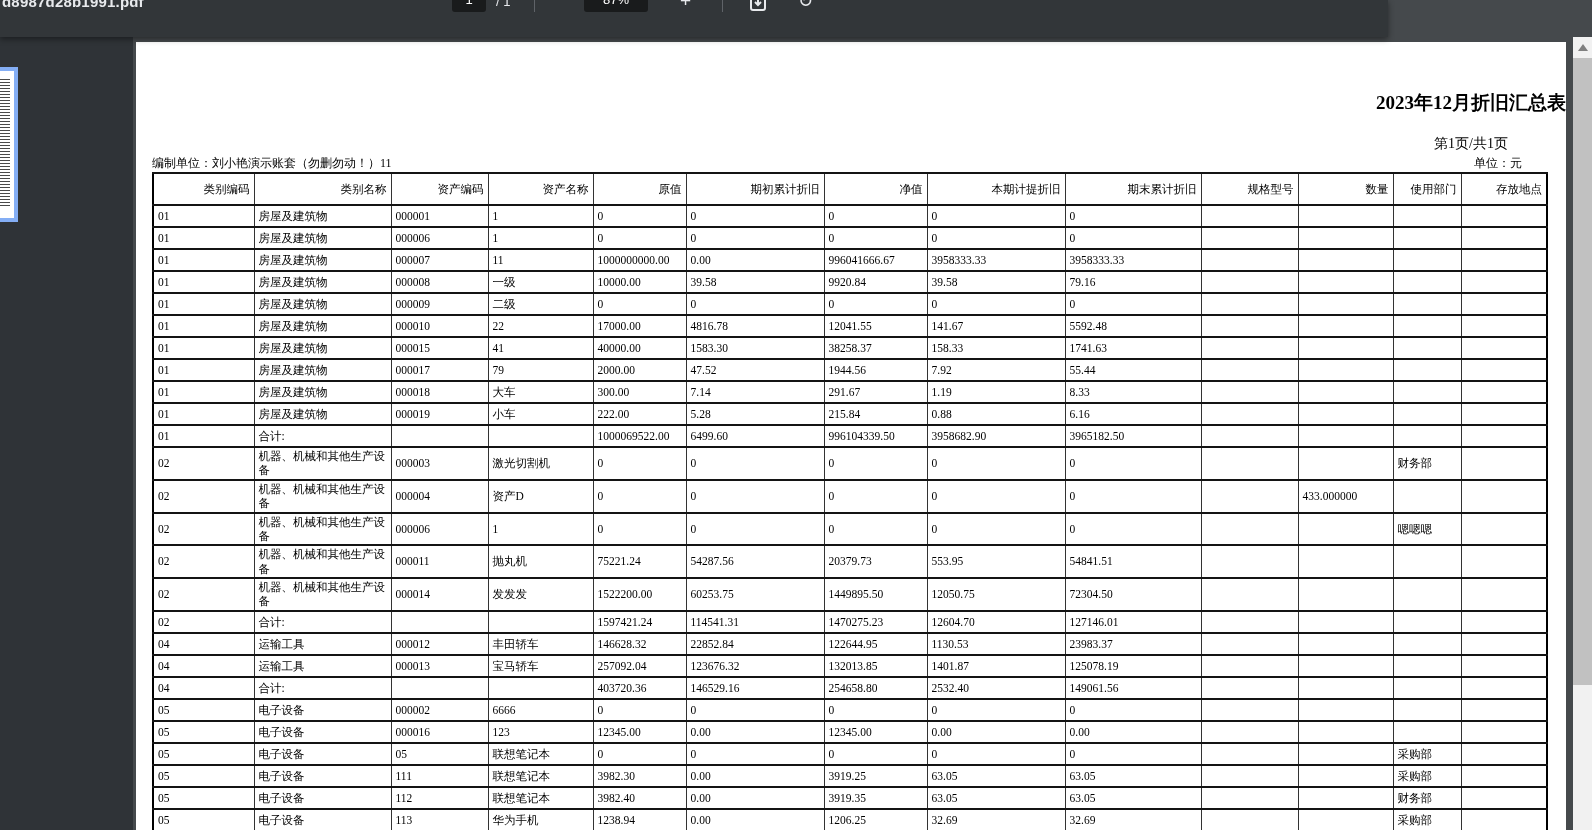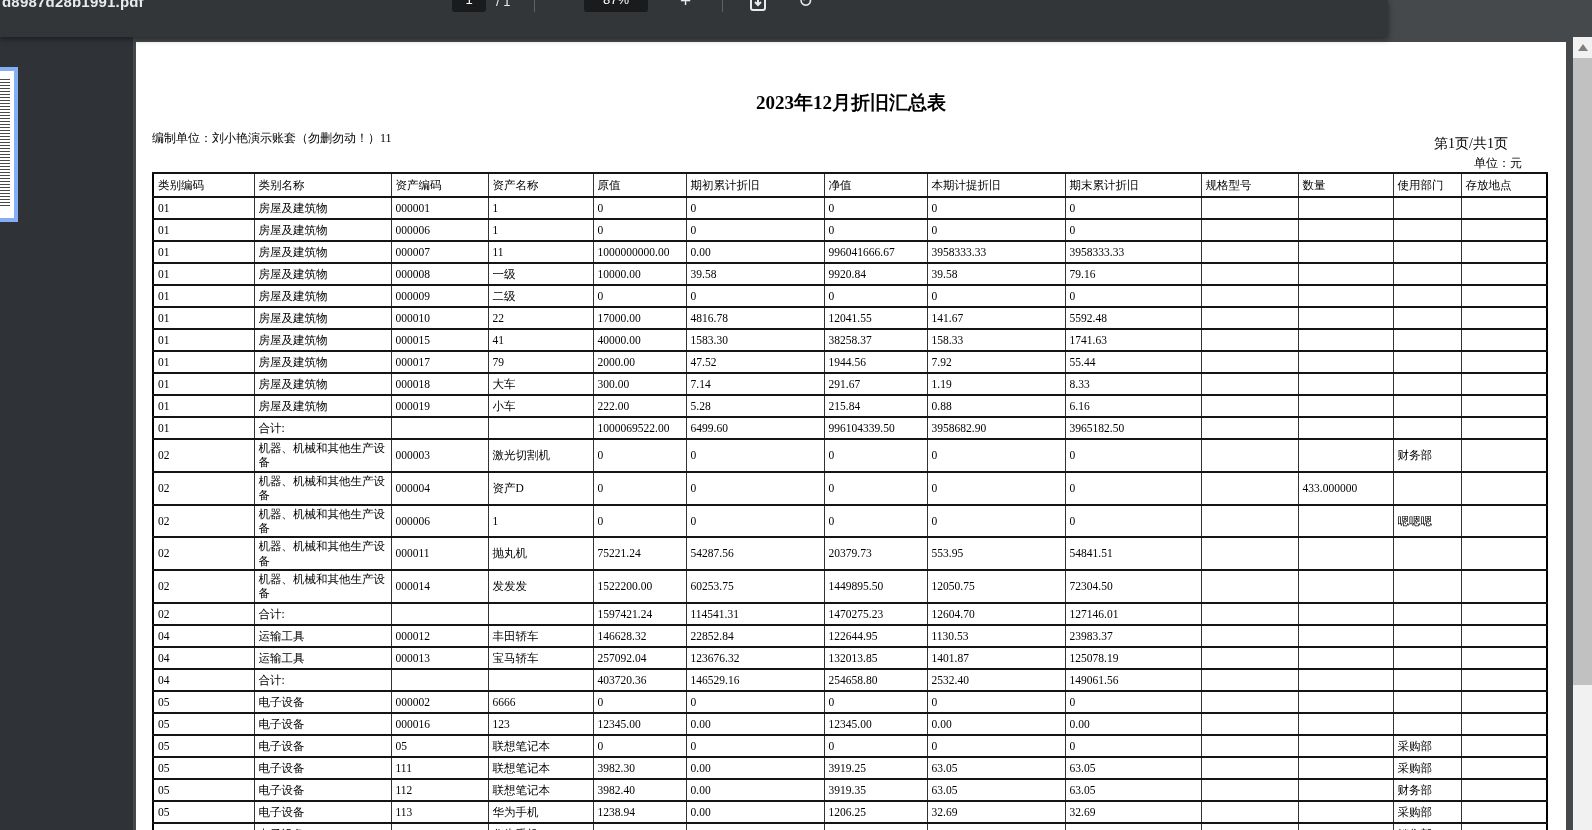--- a/index.html
+++ b/index.html
@@ -38,36 +38,36 @@
   .thumb-lines { position:absolute; left:2px; top:8px; right:4px; bottom:10px;
                  background:repeating-linear-gradient(to bottom,#4a4a4a 0 1px,transparent 1px 3px); }
 
   
   .viewer { position:absolute; left:133px; top:37px; width:1440px; height:793px;
             background:#45494c; }
   .paper { position:absolute; left:3px; top:5px; width:1430px; height:900px;
            background:#fff; color:#000;
            font-family:"Liberation Serif","DejaVu Serif",serif; }
 
-  .doc-title { position:absolute; top:48px; left:0; width:100%; text-align:center;
+  .doc-title { position:absolute; top:48px; left:0; width:100%; text-align:right;
                font-size:19px; font-weight:bold; }
   .page-info { position:absolute; top:93px; right:58px; font-size:14px; }
   .unit-label { position:absolute; top:113px; right:44px; font-size:12px; }
-  .prepared-by { position:absolute; top:88px; left:16px; font-size:12px; }
+  .prepared-by { position:absolute; top:113px; left:16px; font-size:12px; }
 
   table.dep { position:absolute; left:16px; top:130px; width:1394px;
               border-collapse:collapse; table-layout:fixed;
               font-size:11.5px; }
   table.dep th, table.dep td {
       border-left:1px solid #333; border-right:1px solid #333;
       border-top:2px solid #141414; border-bottom:2px solid #141414;
       overflow:hidden; white-space:normal; word-break:break-all;
       padding:1px 4px; line-height:1.25; }
   table.dep { border:2px solid #000; }
-  table.dep th { height:24px; text-align:left; font-weight:normal; }
+  table.dep th { height:32px; text-align:right; font-weight:normal; }
   table.dep td { height:22px; text-align:left; vertical-align:middle; }
 
   
   .scrollbar { position:absolute; right:0; top:37px; width:19px; height:793px;
                background:#f1f1f1; z-index:20; }
   .scroll-up { width:19px; height:20px; background:#f1f1f1; display:flex;
                align-items:center; justify-content:center; cursor:pointer; }
   .scroll-up .arr { width:0; height:0; border-left:5px solid transparent;
                     border-right:5px solid transparent; border-bottom:7px solid #7f7f7f; }
   .scroll-thumb { position:absolute; left:0; top:21px; width:19px; height:627px;

